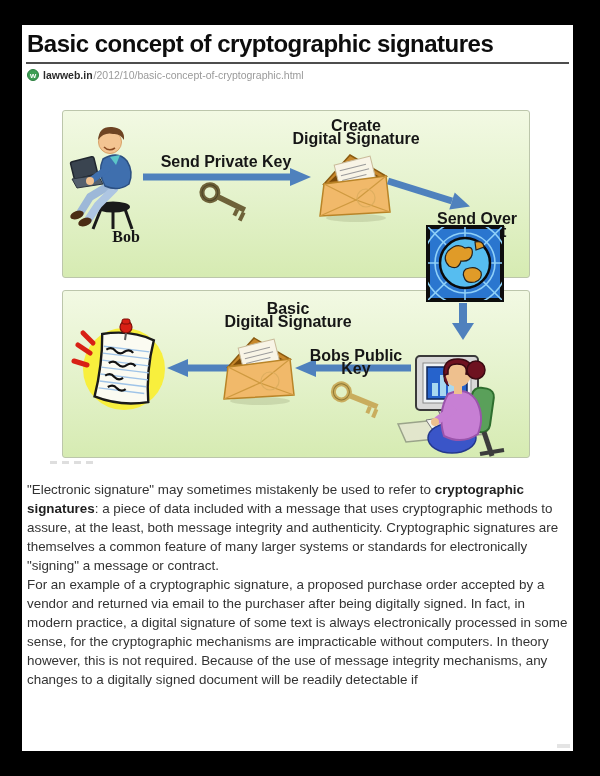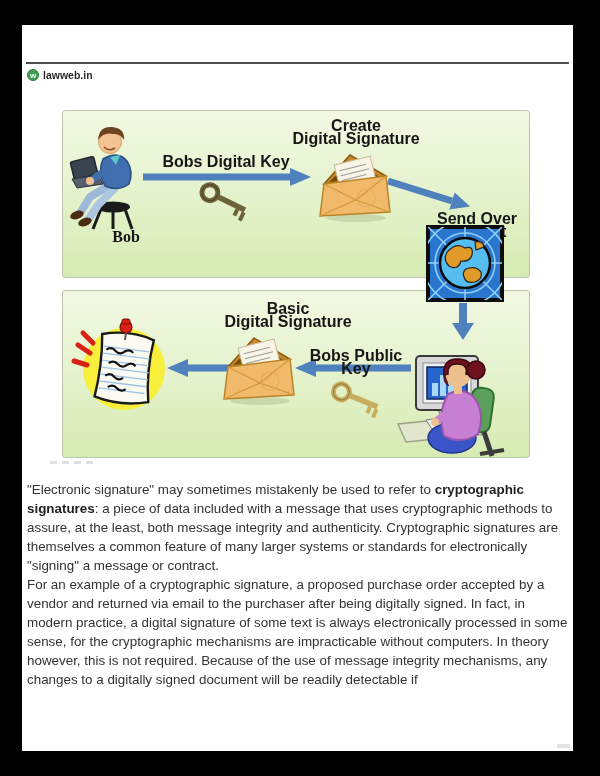--- a/index.html
+++ b/index.html
@@ -40,25 +40,27 @@
   .article b { color:#1f1f1f; }
 
   svg { position:absolute; overflow:visible; }
 </style>
 </head>
 <body>
 
 <div class="frame">
   <div class="page">
 
+    <h1 class="page-title">Basic concept of cryptographic signatures</h1>
     <div class="title-rule"></div>
 
     <a class="source-line" href="#">
       <span class="favicon">w</span>
       <span class="site-name">lawweb.in</span>
+        <span style="margin-left:-3px;">/2012/10/basic-concept-of-cryptographic.html</span>
     </a>
 
     <div class="diagram">
       <div class="panel panel-1"></div>
       <div class="panel panel-2"></div>
 
       <svg style="left:46px; top:96px;" width="80" height="112" viewBox="0 0 80 112">
 
         <line x1="33" y1="88" x2="25" y2="108" stroke="#1a1a1a" stroke-width="3"></line>
         <line x1="57" y1="88" x2="64" y2="108" stroke="#1a1a1a" stroke-width="3"></line>
@@ -83,21 +85,21 @@
         <circle cx="42" cy="21" r="11.5" fill="#f3c492" stroke="#d8a268" stroke-width="1"></circle>
         <path d="M30 19 q1 -14 14 -13 q13 1 12 13 q-4 -7 -11 -6 q-9 -2 -15 6 z" fill="#6e4423"></path>
         <path d="M36 26 q5 5 11 1" stroke="#8a4b22" stroke-width="1.6" fill="none"></path>
       </svg>
       <div class="dlabel" style="left:74px; top:205px; width:60px;font-family:Liberation Serif, serif;">Bob</div>
 
       <svg style="left:118px; top:140px;" width="176" height="24" viewBox="0 0 176 24">
         <line x1="3" y1="12" x2="152" y2="12" stroke="#4f81bd" stroke-width="7"></line>
         <polygon points="150,3 150,21 171,12" fill="#4f81bd"></polygon>
       </svg>
-      <div class="dlabel" style="left:118px; top:130px; width:172px;">Bobs Digital Key</div>
+      <div class="dlabel" style="left:118px; top:130px; width:172px;">Send Private Key</div>
 
       <svg style="left:176px; top:155px;" width="58" height="42" viewBox="0 0 58 42">
         <g transform="rotate(26 29 21)">
           <circle cx="10" cy="21" r="8" fill="none" stroke="#6e6239" stroke-width="5"></circle>
           <rect x="16" y="18.5" width="33" height="5.5" fill="#6e6239"></rect>
           <rect x="40" y="24" width="4" height="7" fill="#6e6239"></rect>
           <rect x="47" y="24" width="4" height="9" fill="#6e6239"></rect>
           <circle cx="10" cy="21" r="8" fill="none" stroke="#4c4326" stroke-width="1"></circle>
         </g>
       </svg>

